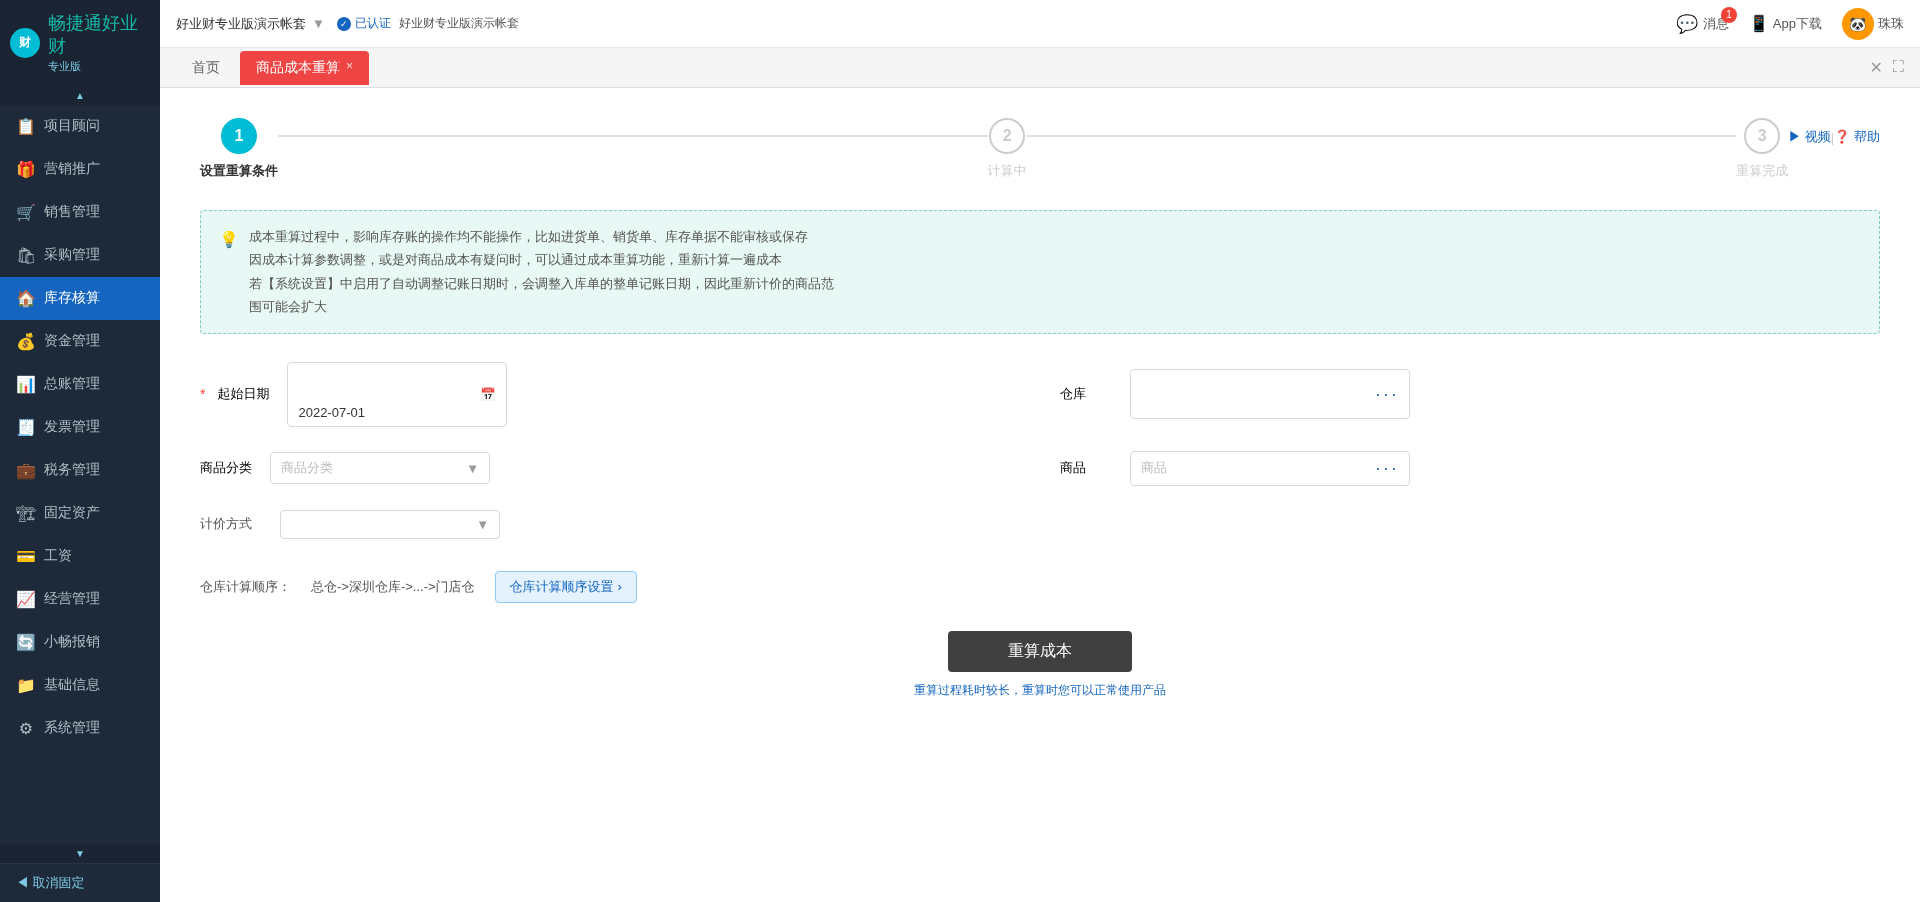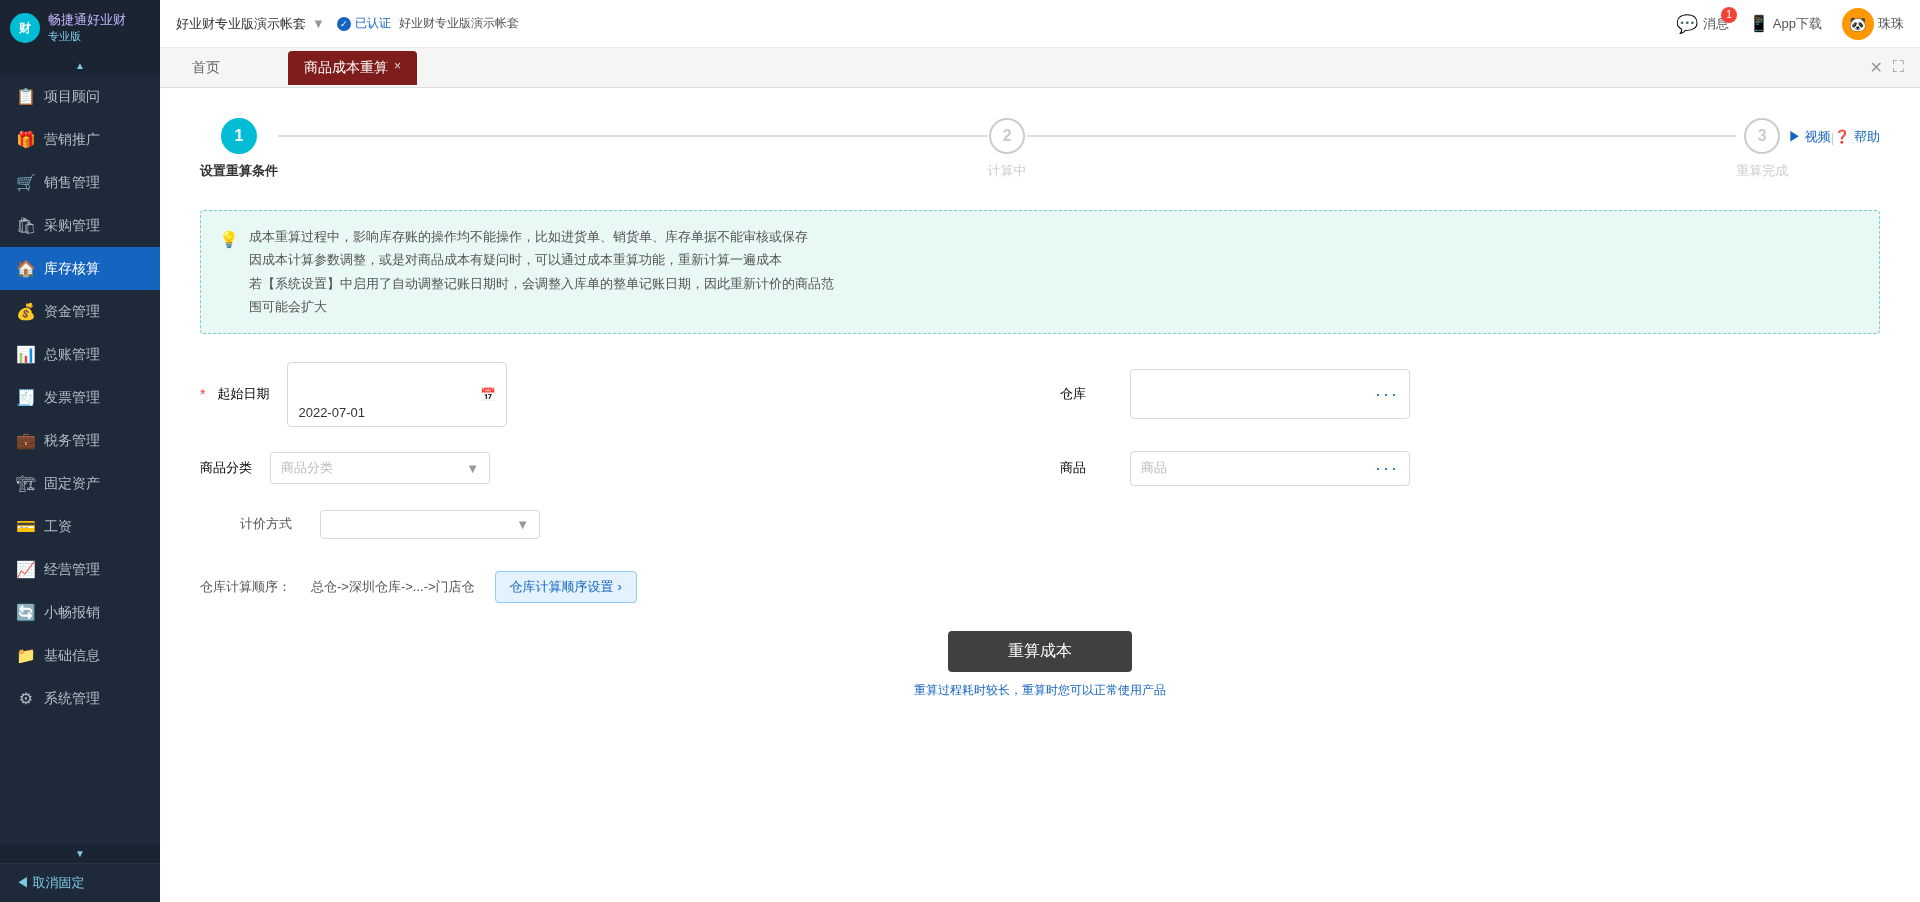--- a/index.html
+++ b/index.html
@@ -25,21 +25,21 @@
     }
     .sidebar-logo-icon {
       width: 30px; height: 30px;
       background: #00bcd4;
       border-radius: 50%;
       display: flex; align-items: center; justify-content: center;
       color: white; font-size: 12px; font-weight: bold;
       margin-right: 8px;
       flex-shrink: 0;
     }
-    .sidebar-logo-text { font-size: 13px; color: #c4b5fd; line-height: 1.3; }
+    .sidebar-logo-text { font-size: 18px; color: #14b8a6; line-height: 1.3; }
     .sidebar-logo-sub { font-size: 11px; color: #7ec8e3; }
     .sidebar-scroll { flex: 1; overflow-y: auto; overflow-x: hidden; }
     .sidebar-scroll::-webkit-scrollbar { width: 4px; }
     .sidebar-scroll::-webkit-scrollbar-thumb { background: #3a4a5a; border-radius: 2px; }
     .sidebar-item {
       display: flex;
       align-items: center;
       padding: 12px 16px;
       cursor: pointer;
       color: #b0bec5;
@@ -137,31 +137,30 @@
 
     
     .tabs-bar {
       background: #f5f5f5;
       display: flex;
       align-items: center;
       padding: 0 16px;
       height: 40px;
       border-bottom: 1px solid #ddd;
       flex-shrink: 0;
-      gap: 48px;
     }
     .tab {
       padding: 8px 16px;
       cursor: pointer;
       font-size: 14px;
       color: #666;
       border-radius: 4px 4px 0 0;
     }
     .tab.active {
-      background: #7f1d1d;
+      background: #ef4444;
       color: white;
       display: flex;
       align-items: flex-start;
       gap: 6px;
     }
     .tab-close {
       cursor: pointer;
       font-size: 12px;
       opacity: 0.8;
     }
@@ -328,21 +327,20 @@
       align-items: center;
       gap: 4px;
     }
 
     
     .price-row {
       display: flex;
       align-items: center;
       margin-bottom: 24px;
       gap: 10px;
-      margin-left: 40px;
     }
     .price-label { font-size: 13px; color: #555; min-width: 60px; }
 
     
     .recalc-section {
       display: flex;
       flex-direction: column;
       align-items: center;
       gap: 10px;
       margin-top: 20px;

